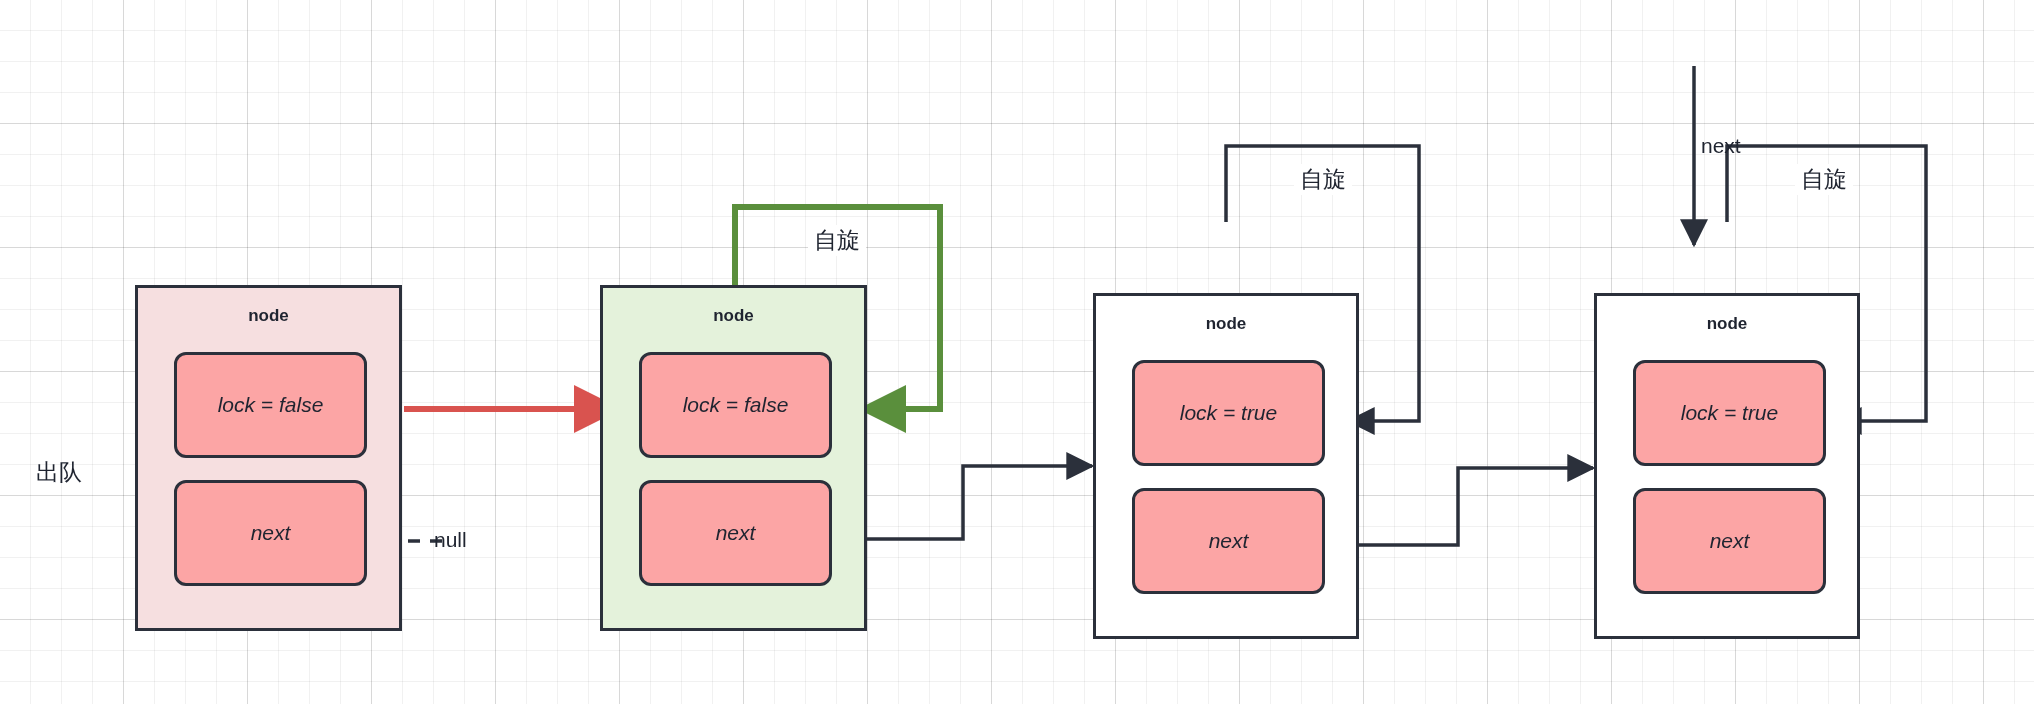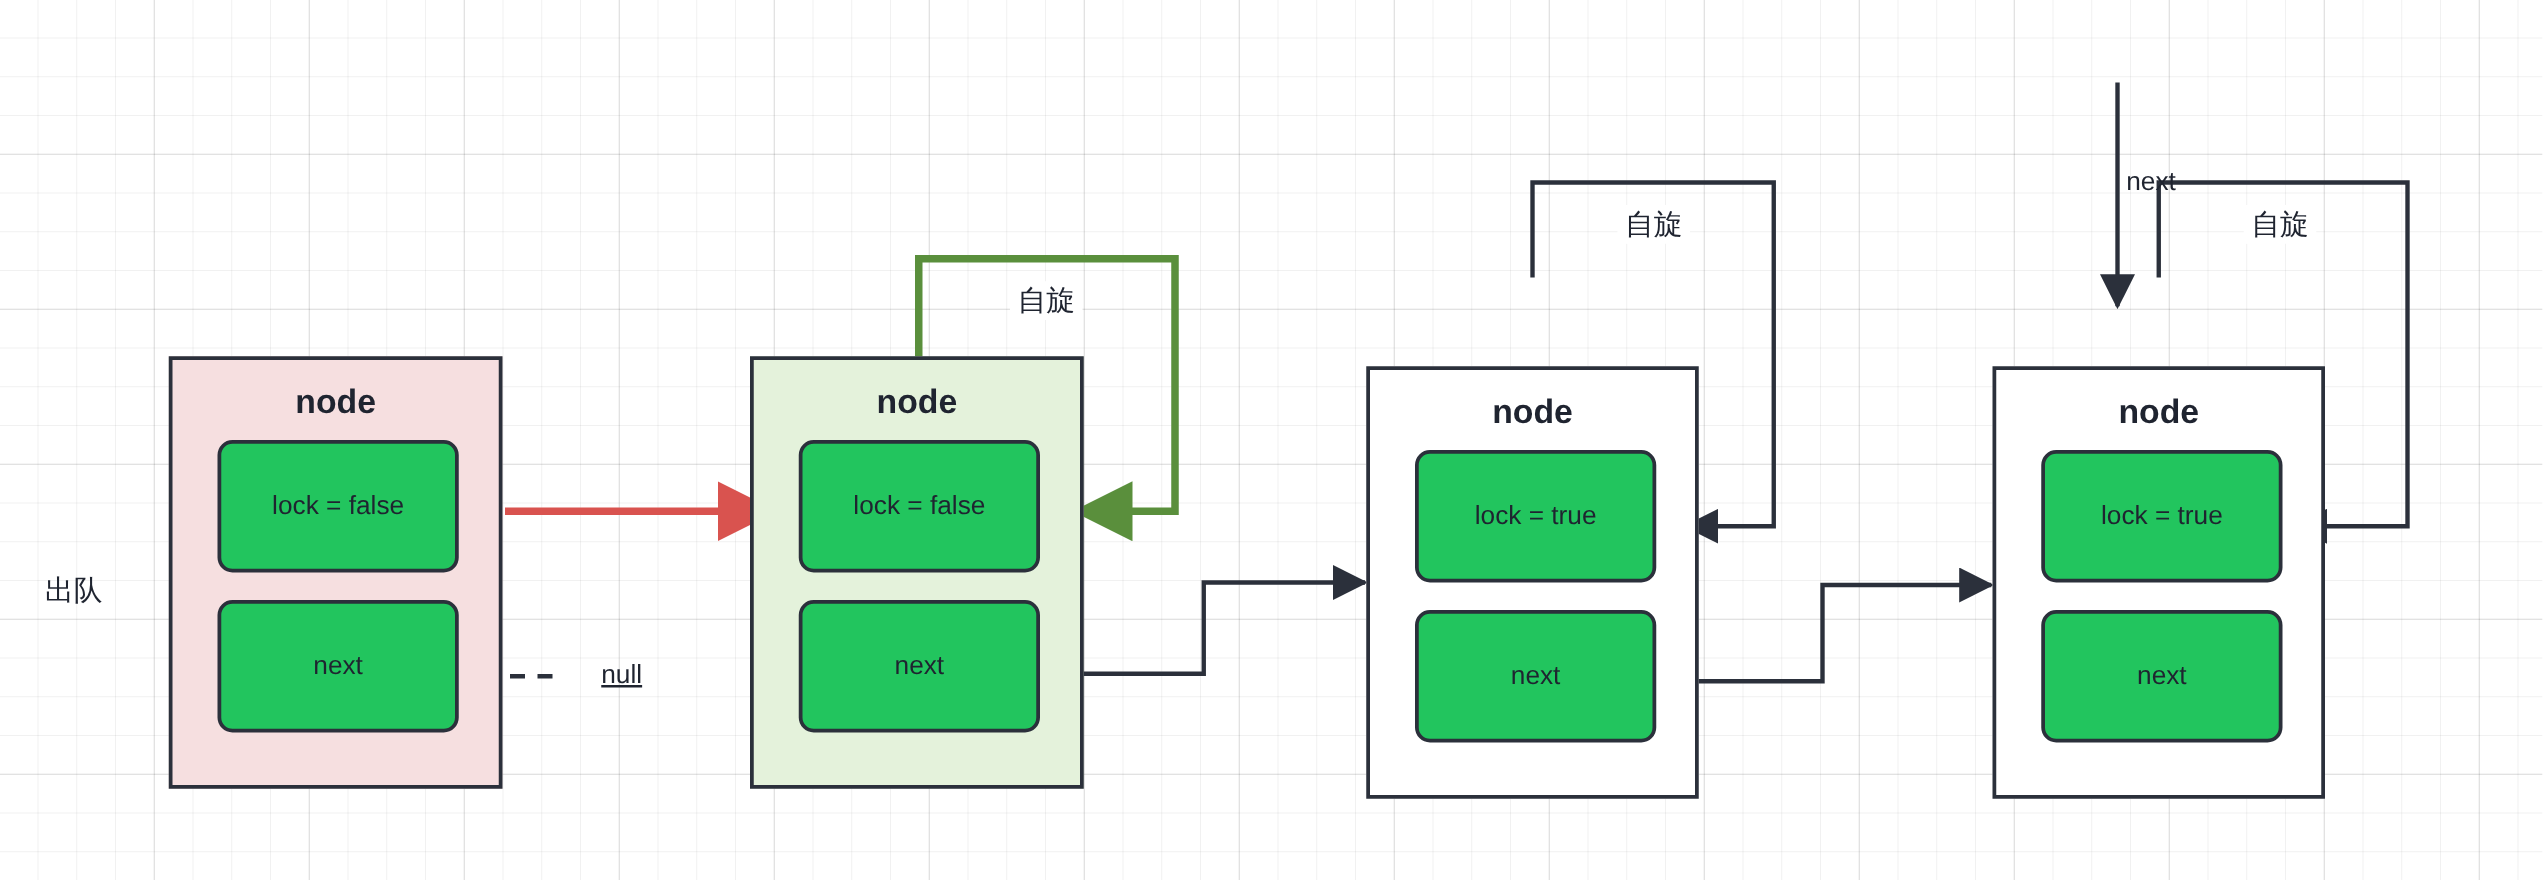--- a/index.html
+++ b/index.html
@@ -34,36 +34,37 @@
     position: absolute;
     box-sizing: border-box;
     border: 3px solid #2b303b;
   }
   .node-title {
     position: absolute;
     left: 0;
     right: 0;
     text-align: center;
     font-weight: bold;
-    font-size: 27px;
+    font-size: 17px;
     color: #1f2430;
     font-family: "Liberation Sans", sans-serif;
   }
   .field-box {
     position: absolute;
     box-sizing: border-box;
-    background: #22c55e;
+    background: #fca5a5;
     border: 3px solid #2b303b;
     border-radius: 12px;
     display: flex;
     align-items: center;
     justify-content: center;
     font-size: 21px;
     color: #1f2430;
     font-family: "Liberation Sans", sans-serif;
+    font-style: italic;
   }
   .free-label {
     position: absolute;
     font-size: 21px;
     color: #1f2430;
     white-space: nowrap;
     font-family: "Liberation Sans", sans-serif;
   }
   .label-cn {
     font-size: 23px;
@@ -110,21 +111,21 @@
   </svg>
 
   <div class="free-label label-cn" style="left:36px; top:425px;">出队</div>
 
   <div class="node-outer" style="left:135px; top:285px; width:267px; height:346px; background:#f6dfe0;">
     <div class="node-title" style="top:18px;">node</div>
     <div class="field-box" style="left:36px; top:64px; width:193px; height:106px;">lock = false</div>
     <div class="field-box" style="left:36px; top:192px; width:193px; height:106px;">next</div>
   </div>
 
-  <div class="free-label" style="left:481px; top:528px;text-decoration:underline;">null</div>
+  <div class="free-label" style="left:434px; top:528px;">null</div>
 
   <div class="node-outer" style="left:600px; top:285px; width:267px; height:346px; background:#e4f2db;">
     <div class="node-title" style="top:18px;">node</div>
     <div class="field-box" style="left:36px; top:64px; width:193px; height:106px;">lock = false</div>
     <div class="field-box" style="left:36px; top:192px; width:193px; height:106px;">next</div>
   </div>
 
   <div class="free-label label-cn label-on-line" style="left:808px; top:193px;">自旋</div>
 
   <div class="node-outer" style="left:1093px; top:293px; width:266px; height:346px; background:#ffffff;">

